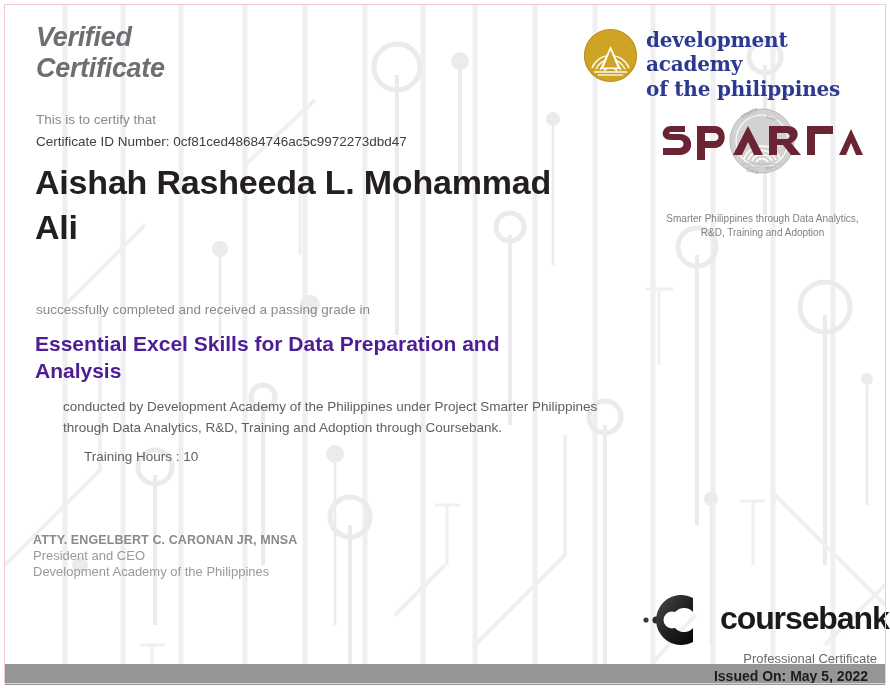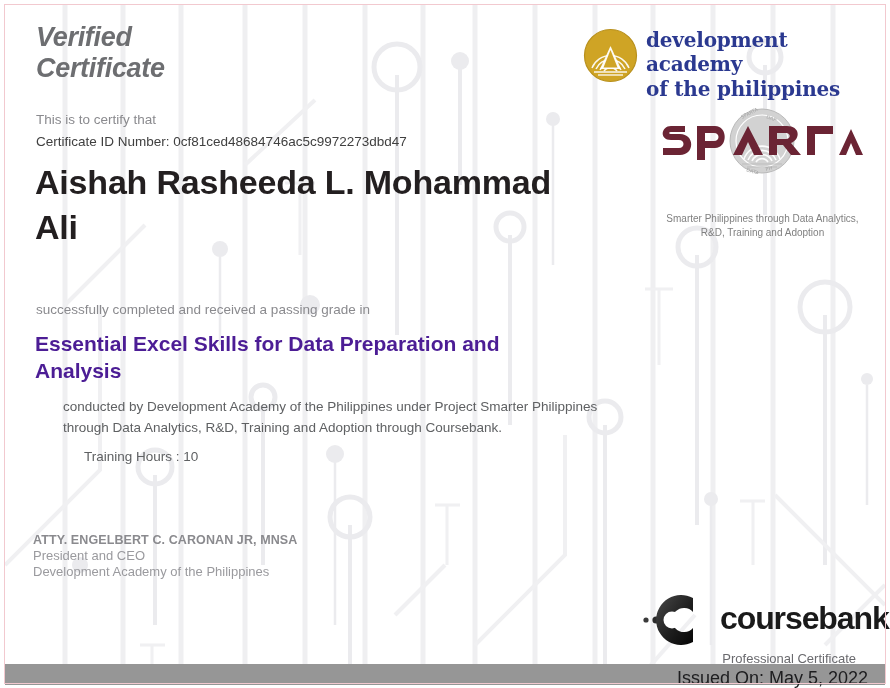--- a/index.html
+++ b/index.html
@@ -229,42 +229,42 @@
     left: 84px;
     top: 8px;
     font-size: 32px;
     font-weight: bold;
     color: #1a1a1a;
     letter-spacing: -1.1px;
   }
 
   .prof-cert {
     position: absolute;
-    right: 34px;
+    right: 13px;
     top: 651px;
     font-size: 13px;
     color: #6a6a6e;
     text-align: right;
   }
 
   .gray-band {
     position: absolute;
     left: 5px;
     top: 664px;
     width: 880px;
     height: 21px;
     background: #969696;
     z-index: 20;
   }
   .issued-on {
     position: absolute;
     right: 22px;
     top: 668px;
-    font-size: 18px;
-    font-weight: normal;
+    font-size: 14px;
+    font-weight: bold;
     color: #1d1d1f;
     z-index: 30;
     text-align: right;
   }
 </style>
 </head>
 <body>
 
 <div id="certificate">
 

